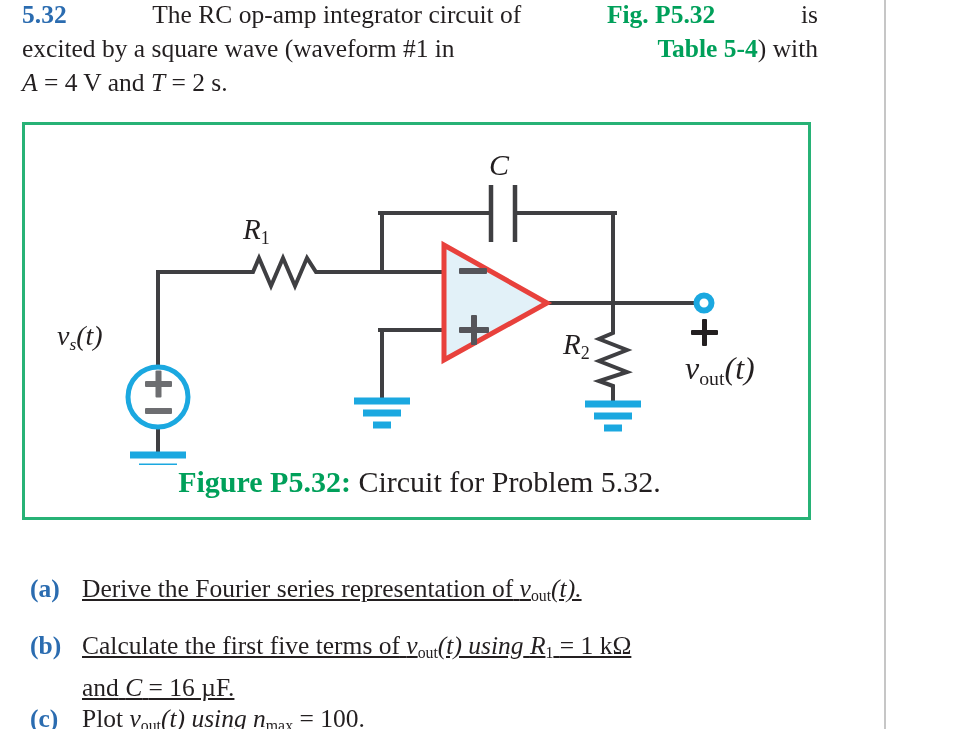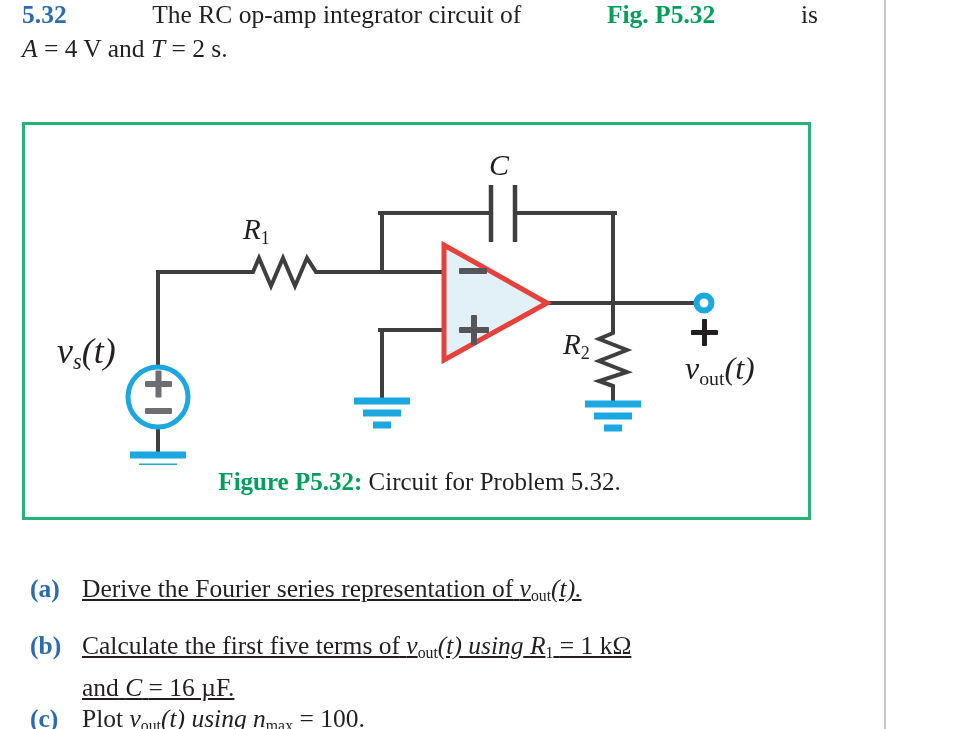--- a/index.html
+++ b/index.html
@@ -77,21 +77,21 @@
     position: absolute;
     left: 0;
     top: 0;
   }
   #figure-caption {
     position: absolute;
     left: 0;
     top: 342px;
     width: 789px;
     text-align: center;
-    font-size: 25px;
+    font-size: 30px;
     line-height: 30px;
   }
   #figure-caption .cap-label {
     color: #00a05a;
     font-weight: bold;
   }
 
   
   #parts-list {
     position: absolute;
@@ -134,20 +134,24 @@
 
   <div id="problem-statement">
 
     <span class="stmt-line justify">
       <span class="prob-num">5.32</span>
       <span>The RC op-amp integrator circuit of</span>
       <span class="figref">Fig. P5.32</span>
       <span>is</span>
     </span>
 
+    <span class="stmt-line justify">
+      <span>excited by a square wave (waveform #1 in</span>
+      <span><span class="tabref">Table 5-4</span><span>) with</span></span>
+    </span>
 
     <span class="stmt-line">
       <span class="mvar">A</span>
       <span>= 4 V</span>
       <span>and</span>
       <span class="mvar">T</span>
       <span>= 2 s.</span>
     </span>
 
   </div>
@@ -239,21 +243,21 @@
         <rect x="677" y="194" width="5" height="27" rx="1"></rect>
       </g>
     </svg>
 
     <div style="position:absolute; left:218px; top:88px; font-size:29px; font-style:italic;"><span>R</span><sub style="font-style:normal;">1</sub></div>
 
     <div style="position:absolute; left:538px; top:203px; font-size:29px; font-style:italic;text-align:right;"><span>R</span><sub style="font-style:normal;">2</sub></div>
 
     <div style="position:absolute; left:464px; top:23px; font-size:30px; font-style:italic;">C</div>
 
-    <div style="position:absolute; left:32px; top:205px; font-size:36px;"><span style="font-style:italic;">v</span><sub style="font-style:italic;">s</sub><span style="font-style:italic;">(t)</span></div>
+    <div style="position:absolute; left:32px; top:195px; font-size:28px;"><span style="font-style:italic;">v</span><sub style="font-style:italic;">s</sub><span style="font-style:italic;">(t)</span></div>
 
     <div style="position:absolute; left:660px; top:225px; font-size:32px;"><span style="font-style:italic;">v</span><sub style="font-style:normal;">out</sub><span style="font-style:italic;">(t)</span></div>
 
     <div id="figure-caption">
       <span class="cap-label">Figure P5.32:</span>
       <span>Circuit for Problem 5.32.</span>
     </div>
 
   </div>
 

